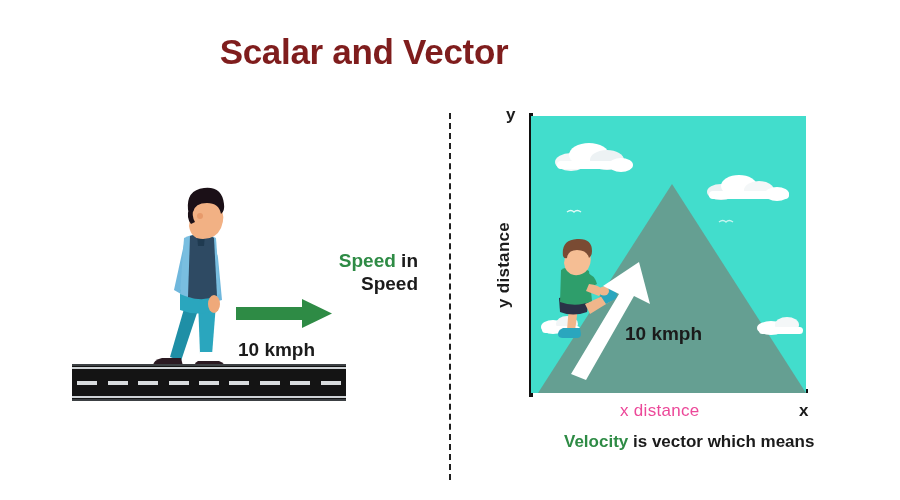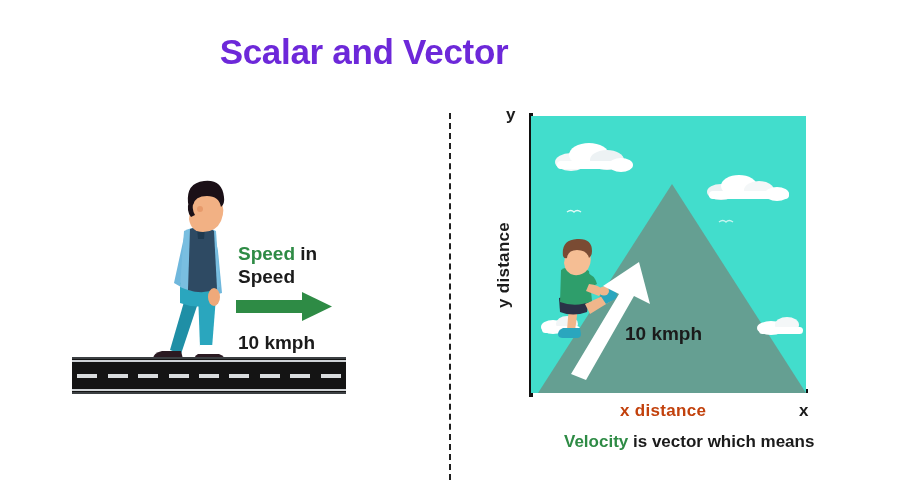--- a/index.html
+++ b/index.html
@@ -21,41 +21,42 @@
 
   
   #page-title {
     position: absolute;
     left: 0;
     top: 32px;
     width: 728px;
     text-align: center;
     font-size: 35px;
     font-weight: bold;
-    color: #6d28d9;
+    color: #7f1d1d;
     letter-spacing: -0.3px;
   }
 
   
   #divider {
     position: absolute;
     left: 449px;
     top: 113px;
     width: 0;
     height: 367px;
     border-left: 2px dashed #1f1f1f;
   }
 
   
   #left-panel {
     position: absolute;
     left: 0;
-    top: 110px;
+    top: 117px;
     width: 440px;
     height: 300px;
+    text-align: right;
   }
 
   
   .person {
     position: absolute;
     left: 140px;
     top: 65px;
     width: 110px;
     height: 200px;
   }
@@ -171,22 +172,22 @@
     font-size: 17px;
     font-weight: bold;
     color: #1b1b1b;
     letter-spacing: 0.3px;
   }
   #xlabel {
     position: absolute;
     left: 150px;
     top: 296px;
     font-size: 17px;
-    font-weight: bold;
-    color: #c2410c;
+    font-weight: normal;
+    color: #ec4899;
     letter-spacing: 0.3px;
     text-align: center;
   }
 
   
   #axis-vert {
     position: absolute;
     left: 59px;
     top: 8px;
     width: 4px;

